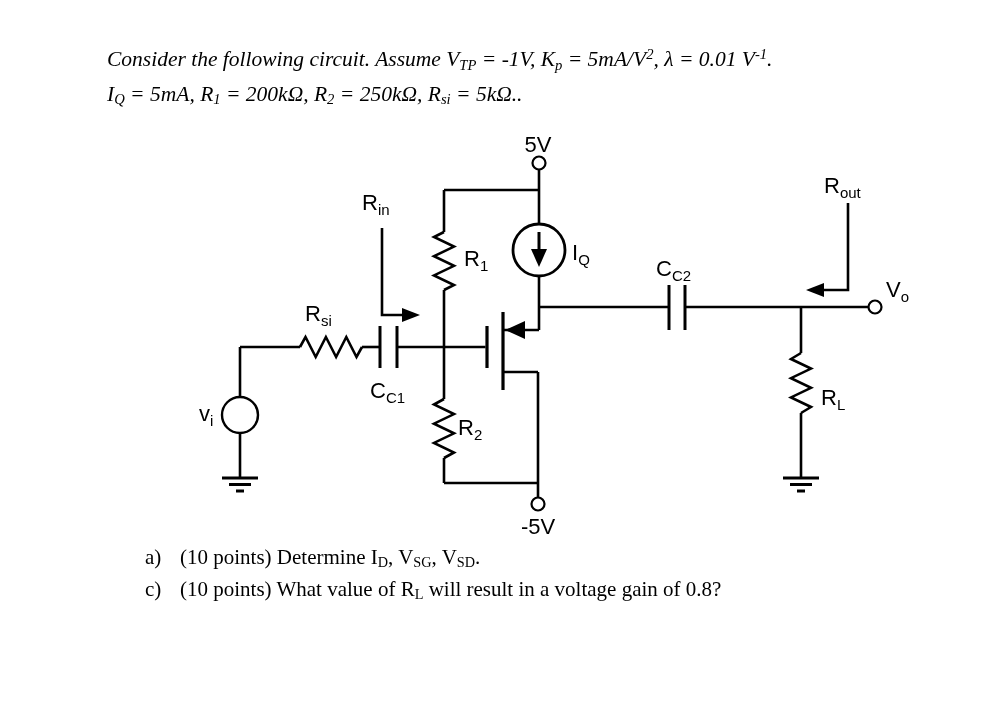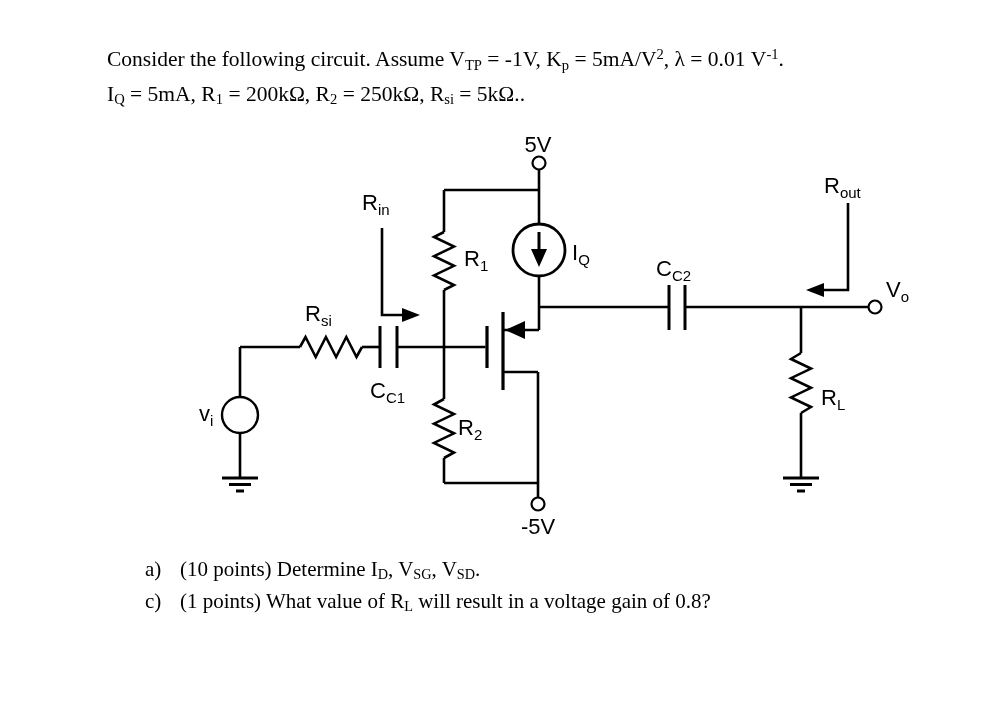--- a/index.html
+++ b/index.html
@@ -1,19 +1,19 @@
 <!DOCTYPE html>
 <html><head>
 <meta charset="utf-8">
 <style>
   html,body{margin:0;padding:0;background:#fff;}
   body{width:987px;height:715px;position:relative;font-family:"Liberation Serif",serif;color:#000;overflow:hidden;}
   .layer{position:absolute;left:0;top:0;}
-  .problem{position:absolute;left:107px;top:40px;width:780px;font-size:21.5px;line-height:29px;}
-  .questions{position:absolute;left:145px;top:556px;font-size:21px;line-height:26.6px;}
+  .problem{position:absolute;left:107px;top:40px;width:780px;font-size:21.5px;line-height:29px;font-style:italic;}
+  .questions{position:absolute;left:145px;top:544px;font-size:21px;line-height:26.6px;}
   .qrow{white-space:nowrap;}
   .qletter{display:inline-block;width:35px;}
   .qletter.bold{font-weight:bold;}
   .sub{font-size:0.68em;vertical-align:-0.22em;}
   .sup{font-size:0.68em;vertical-align:0.5em;}
   svg text{font-family:"Liberation Sans",sans-serif;font-size:22px;fill:#000;}
   svg .tsub{font-size:15px;}
   .wire{stroke:#000;stroke-width:2.6;fill:none;}
   .bar{stroke:#000;stroke-width:3.2;fill:none;}
   .plate{stroke:#000;stroke-width:3;fill:none;}
@@ -142,15 +142,15 @@
     <polygon class="arr" points="806,290 824,283 824,297"></polygon>
     <text x="824" y="193"><tspan>R</tspan><tspan class="tsub" dy="5">out</tspan></text>
   </g>
 </svg>
 
 <div class="questions">
   <div class="qrow">
     <span class="qletter">a)</span><span class="qtext"><span>(10 points) Determine I</span><span class="sub">D</span><span>, V</span><span class="sub">SG</span><span>, V</span><span class="sub">SD</span><span>.</span></span>
   </div>
   <div class="qrow">
-    <span class="qletter">c)</span><span class="qtext"><span>(1 points) What value of R</span><span class="sub">L</span><span> will result in a voltage gain of 0.8?</span></span>
+    <span class="qletter">c)</span><span class="qtext"><span>(10 points) What value of R</span><span class="sub">L</span><span> will result in a voltage gain of 0.8?</span></span>
   </div>
 </div>
 
 </body></html>

